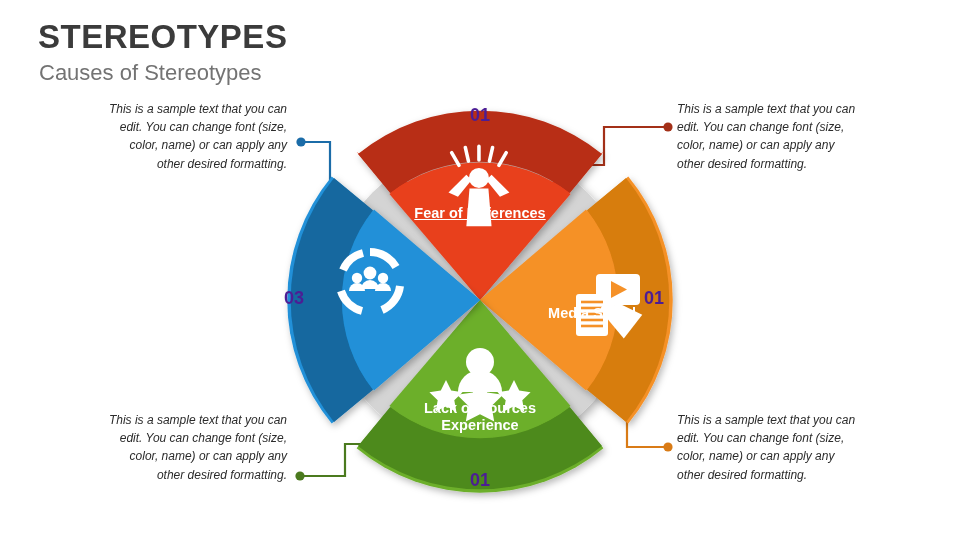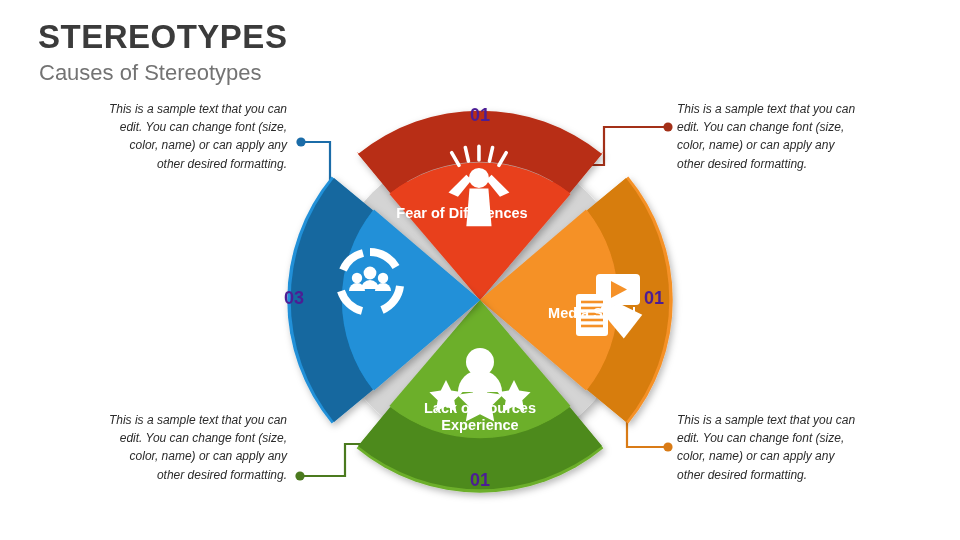--- a/index.html
+++ b/index.html
@@ -57,21 +57,21 @@
   }
   .wedge-num {
     position:absolute;
     color:#4c1d95;
     font-weight:bold;
     font-size:18px;
     text-align:center;
     width:60px;
     pointer-events:none;
   }
-  #label-1 { left:387px; top:205px; }
+  #label-1 { left:405px; top:205px;text-decoration:underline; }
   #label-2 { left:517px; top:305px; }
   #label-3 { left:405px; top:400px; }
   #label-4 { left:305px; top:305px; }
 
   #num-1 { left:450px; top:105px; }
   #num-2 { left:624px; top:288px; }
   #num-3 { left:450px; top:470px; }
   #num-4 { left:264px; top:288px; }
 </style>
 </head>

